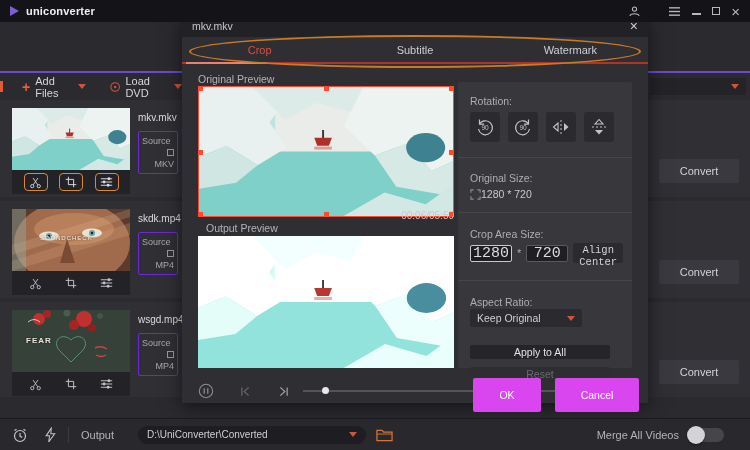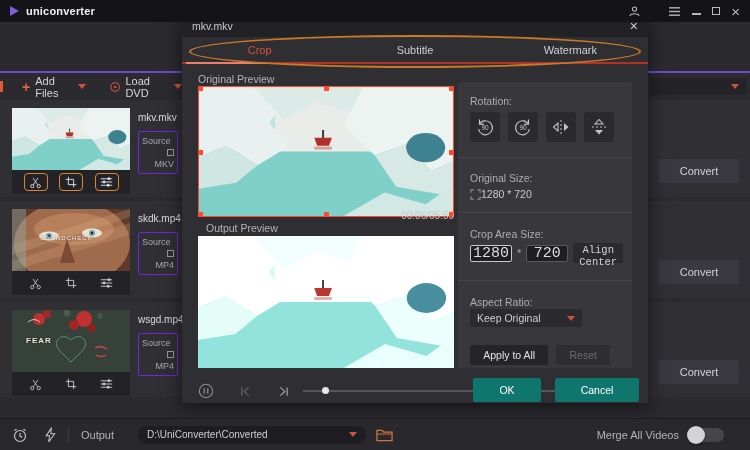--- a/index.html
+++ b/index.html
@@ -96,24 +96,24 @@
   .ca-input { width:42px; height:17px; background:#1f1e23; color:#dcdbe0; text-align:center;
     font-family:Liberation Mono, monospace; font-size:15px; border-radius:2px; }
   .ca-w { border:1px solid #c9c8cd; } .ca-h { border:1px solid #5a595e; }
   .star { color:#a9a8ad; }
   .align-btn { margin-left:auto; width:80px; height:20px; background:#2b2a2f; border:none; border-radius:2px;
     color:#d2d1d6; font-family:Liberation Mono, monospace; font-size:10.5px; cursor:pointer; }
   .ar-drop { position:absolute; left:12px; top:227px; width:112px; height:18px; background:#2b2a2f; border-radius:2px;
     display:flex; align-items:center; padding:0 7px; cursor:pointer; }
   .ar-drop span { color:#cfced3; font-size:10.5px; }
   .ar-drop .caret { margin-left:auto; }
-  .apply-row { position:absolute; left:12px; right:22px; top:263px; display:flex; gap:8px; }
+  .apply-row { position:absolute; left:12px; right:22px; top:263px; display:flex; gap:8px;flex-direction:column; }
   .apply-btn { flex:1.6; height:20px; background:#252429; border:none; border-radius:2px; color:#e2e1e6; font-family:inherit; font-size:10.5px; cursor:pointer; }
   .reset-btn { flex:1; height:20px; background:#2e2d32; border:none; border-radius:2px; color:#6b6a70; font-family:inherit; font-size:10.5px; cursor:pointer; }
-  .dlg-btn { position:absolute; top:363px; height:24px; border:none; border-radius:2px; background:#0f766e;
+  .dlg-btn { position:absolute; top:363px; height:34px; border:none; border-radius:2px; background:#d946ef;
     color:#fff; font-family:inherit; font-size:10.5px; cursor:pointer; }
   .ok-btn { left:291px; width:68px; } .cancel-btn { left:373px; width:84px; }
 
   
   .bottombar { position:absolute; left:0; right:0; bottom:0; height:32px; background:#29282d; border-top:1px solid #1c1b20;
     display:flex; align-items:center; padding:0 12px; z-index:25; }
   .bb-div { width:1px; height:16px; background:#3c3b40; margin:0 12px; }
   .bb-ic { display:flex; align-items:center; justify-content:center; cursor:pointer; }
   .bb-ic + .bb-ic { margin-left:16px; }
   .out-label { color:#b4b3b8; margin-right:24px; }

